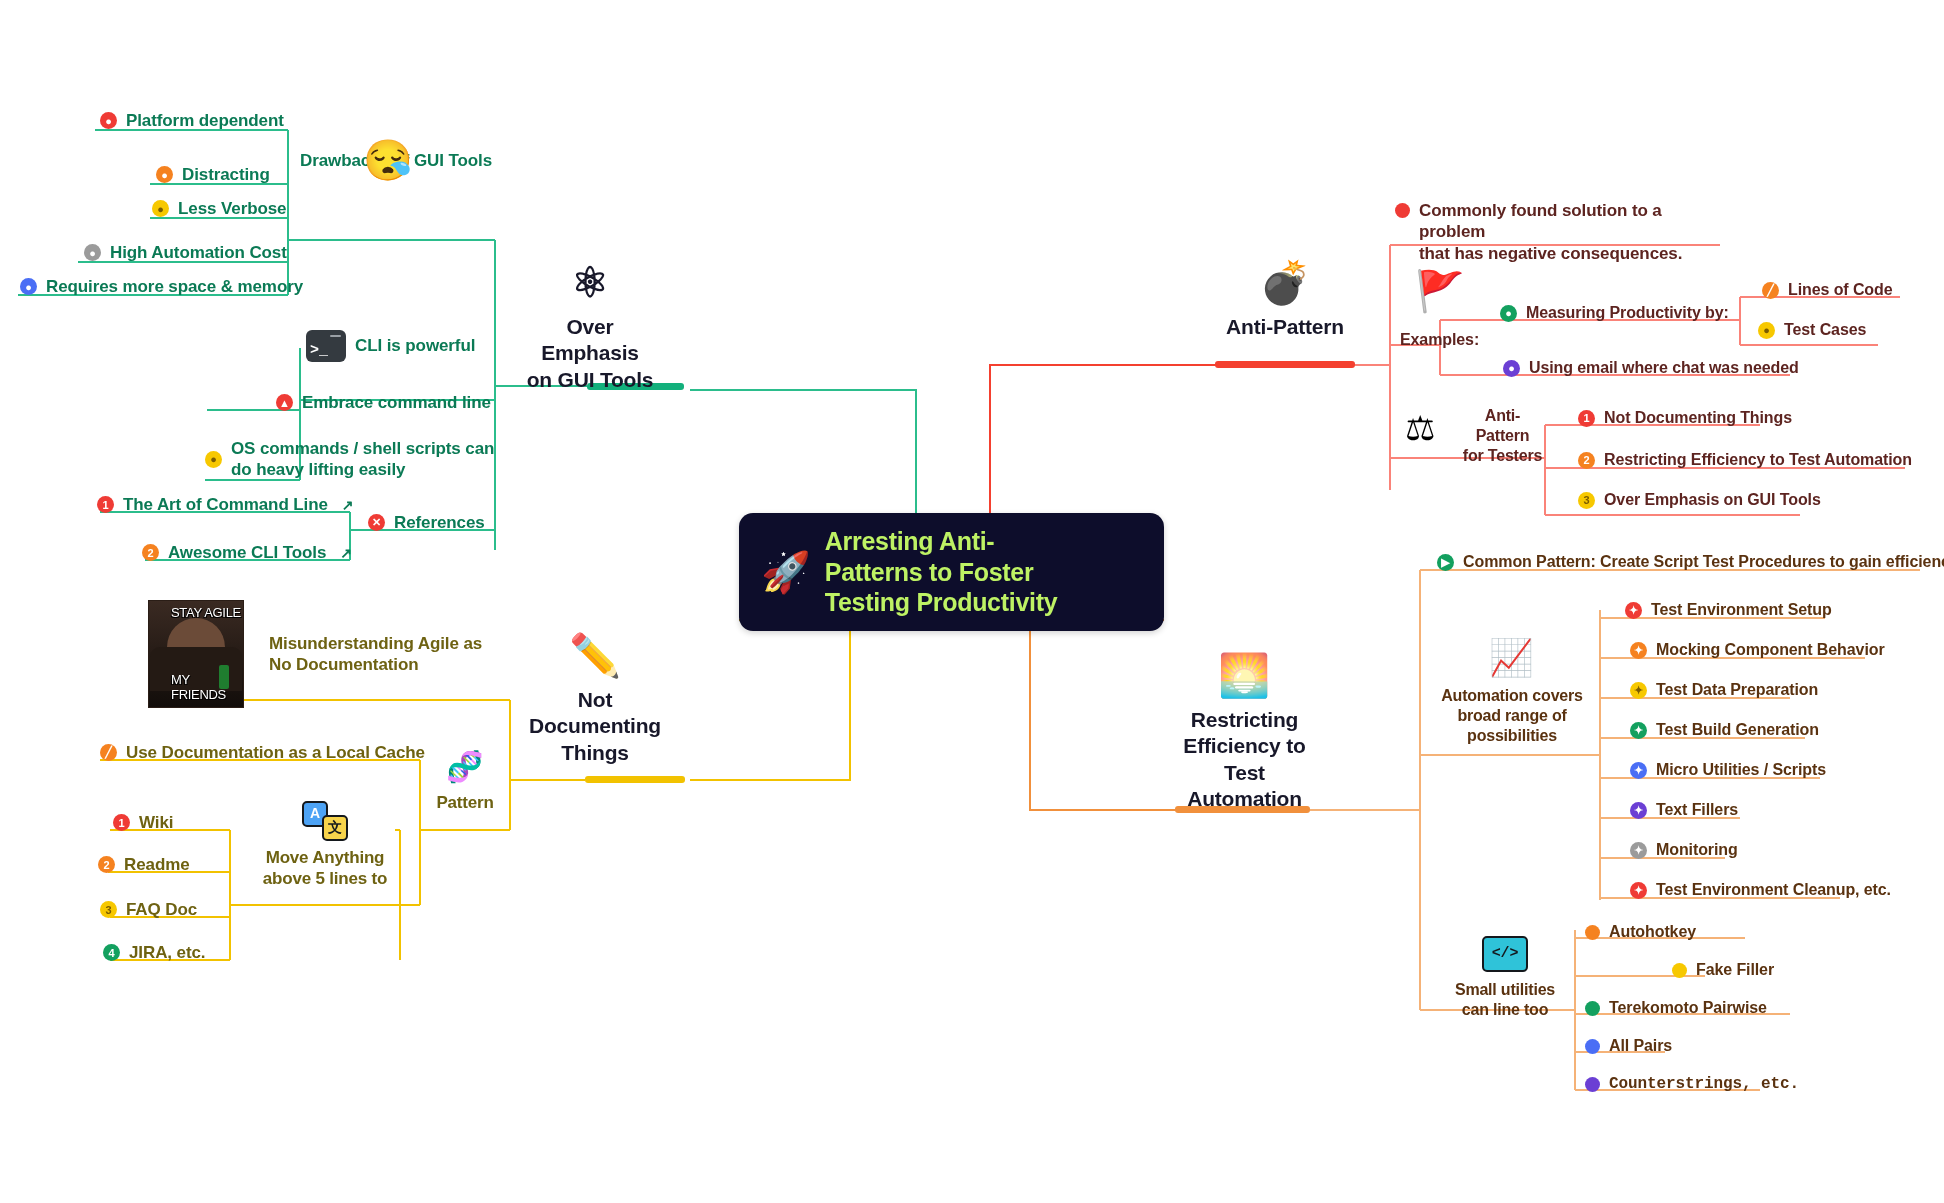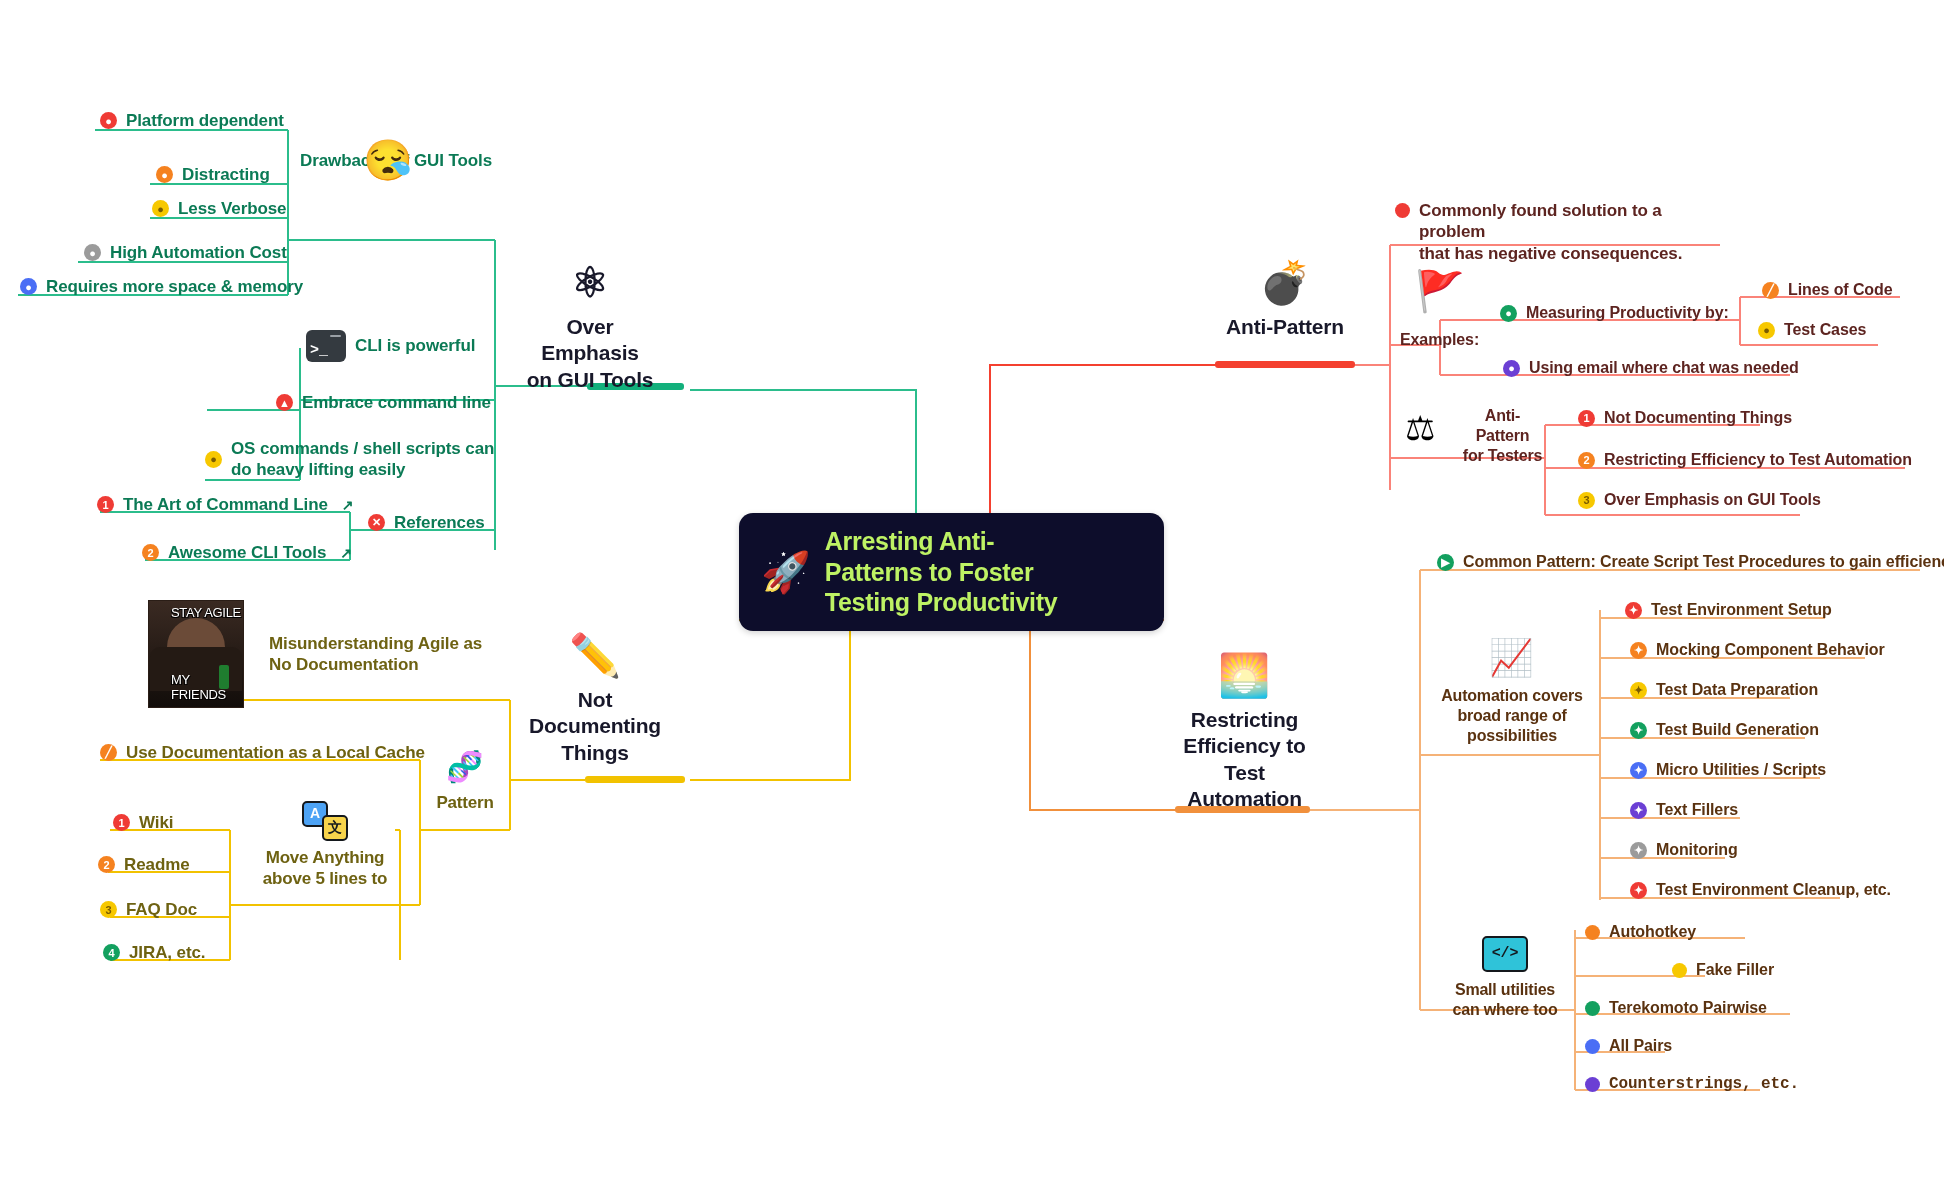--- a/index.html
+++ b/index.html
@@ -497,21 +497,21 @@
   </div>
   <div class="node c-brown" style="left:1630px; top:880px; font-size:16px;">
     <span class="mk mk-red">✦</span>
     <span class="txt">Test Environment Cleanup, etc.</span>
   </div>
 
   <div class="branch-label" style="left:1435px; top:935px; width:140px; font-size:16px; color:#5a3210;">
     <span class="bicon" style="font-size:1px;height:1px;margin:0;">​</span>
     <div class="codeicon" style="margin:0 auto 8px;">&lt;/&gt;</div>
     <div>Small utilities</div>
-    <div>can where too</div>
+    <div>can line too</div>
   </div>
 
   <div class="node c-brown" style="left:1585px; top:922px; font-size:16px;">
     <span class="mk mk-orange mk-dot plain"></span>
     <span class="txt">Autohotkey</span>
   </div>
   <div class="node c-brown" style="left:1672px; top:960px; font-size:16px;">
     <span class="mk mk-yellow mk-dot plain"></span>
     <span class="txt">Fake Filler</span>
   </div>

